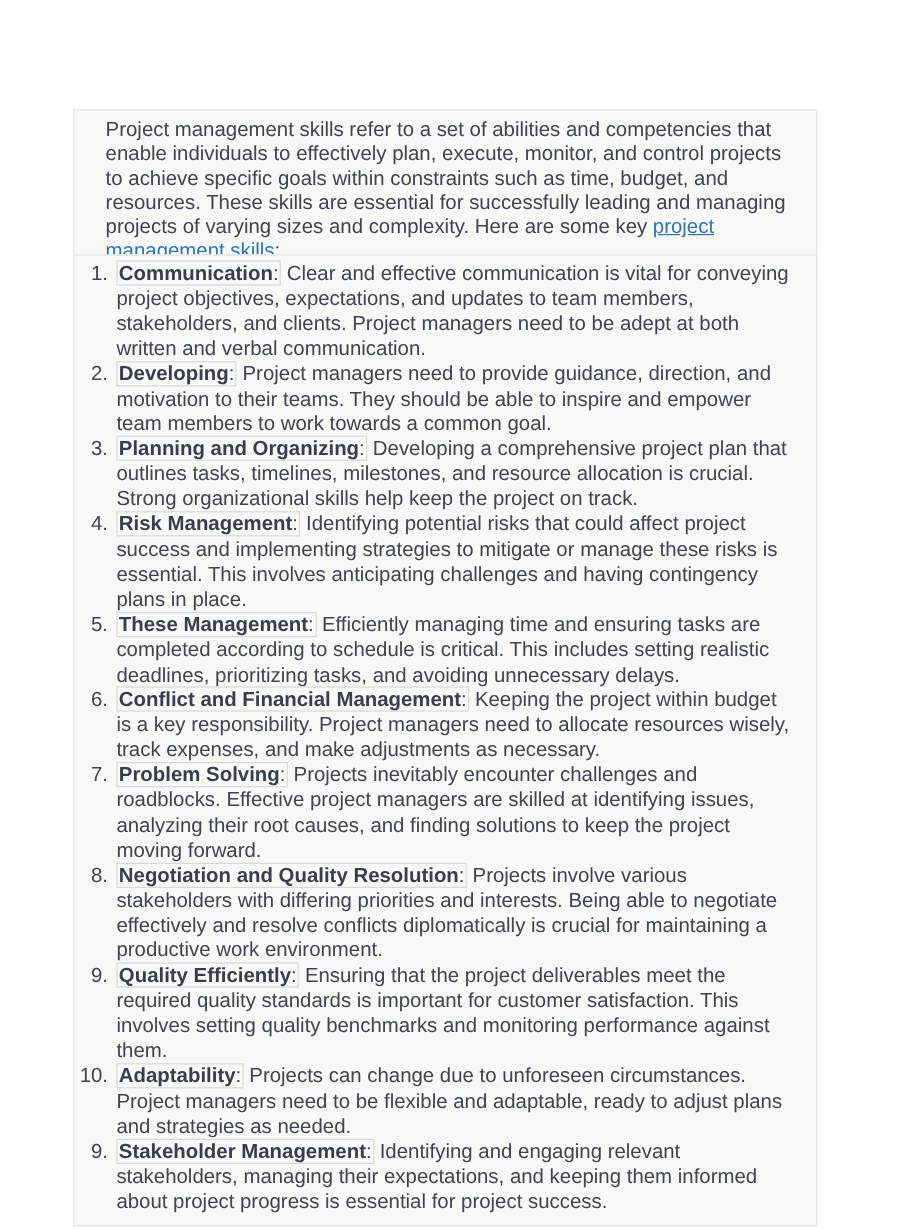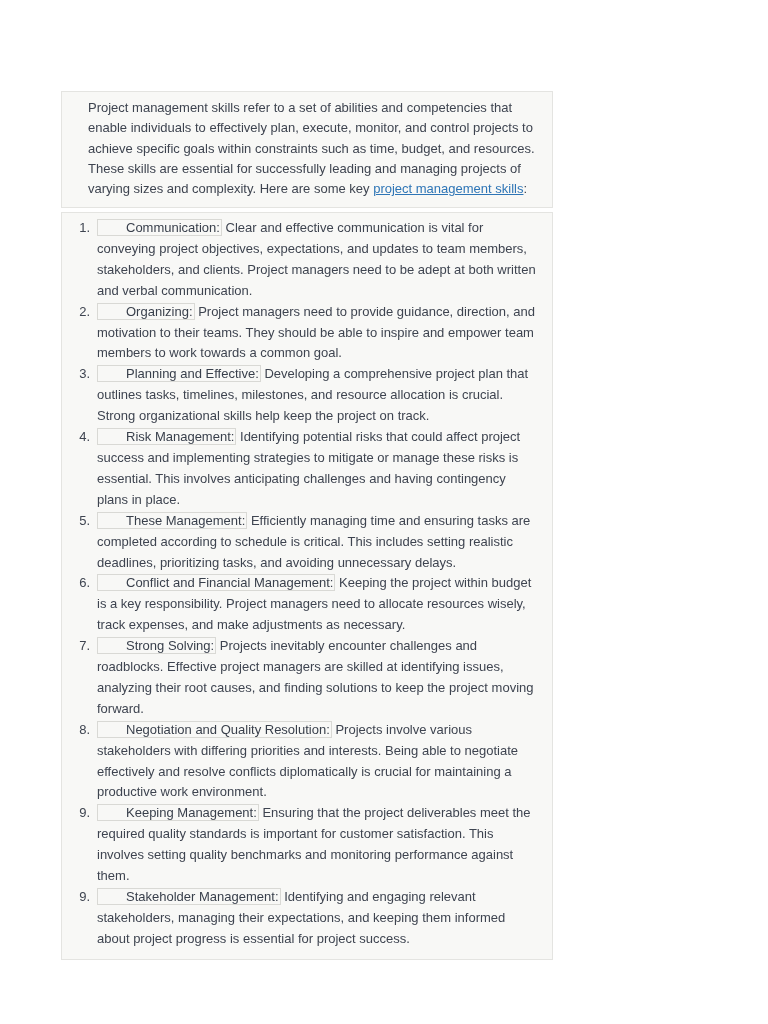--- a/index.html
+++ b/index.html
@@ -12,25 +12,25 @@
   .page {
     position: relative;
     width: 768px;
     height: 1024px;
     background: #ffffff;
     overflow: hidden;
   }
   .doc-box {
     position: absolute;
     left: 61px;
-    width: 492px;
+    width: 620px;
     background: #f8f8f6;
     border: 1px solid #e4e4e1;
     color: #3e4450;
-    font-size: 13px;
+    font-size: 17px;
   }
   .intro-box {
     top: 91px;
     min-height: 100px;
     padding: 6px 14px 8px 26px;
     line-height: 20.3px;
   }
   .list-box {
     top: 212px;
     min-height: 671px;
@@ -51,23 +51,22 @@
     text-align: right;
     margin-right: 7px;
     white-space: nowrap;
   }
   .content { flex: 1; }
   .term-box {
     border: 1px solid #d9d9d5;
     padding: 0 1px;
   }
   .term {
-    font-weight: normal;
+    font-weight: bold;
     color: #383f4b;
-    margin-left: 27px;
   }
   .colon { color: #3e4450; }
   a.doc-link {
     color: #2e75b6;
     text-decoration: underline;
     cursor: pointer;
   }
 </style>
 </head>
 <body>
@@ -85,29 +84,29 @@
         <span class="num">1.</span>
         <div class="content">
           <span class="term-box"><span class="term">Communication</span><span class="colon">:</span></span>
           <span class="desc">Clear and effective communication is vital for conveying project objectives, expectations, and updates to team members, stakeholders, and clients. Project managers need to be adept at both written and verbal communication.</span>
         </div>
       </li>
 
       <li class="skill-item">
         <span class="num">2.</span>
         <div class="content">
-          <span class="term-box"><span class="term">Organizing</span><span class="colon">:</span></span>
+          <span class="term-box"><span class="term">Developing</span><span class="colon">:</span></span>
           <span class="desc">Project managers need to provide guidance, direction, and motivation to their teams. They should be able to inspire and empower team members to work towards a common goal.</span>
         </div>
       </li>
 
       <li class="skill-item">
         <span class="num">3.</span>
         <div class="content">
-          <span class="term-box"><span class="term">Planning and Effective</span><span class="colon">:</span></span>
+          <span class="term-box"><span class="term">Planning and Organizing</span><span class="colon">:</span></span>
           <span class="desc">Developing a comprehensive project plan that outlines tasks, timelines, milestones, and resource allocation is crucial. Strong organizational skills help keep the project on track.</span>
         </div>
       </li>
 
       <li class="skill-item">
         <span class="num">4.</span>
         <div class="content">
           <span class="term-box"><span class="term">Risk Management</span><span class="colon">:</span></span>
           <span class="desc">Identifying potential risks that could affect project success and implementing strategies to mitigate or manage these risks is essential. This involves anticipating challenges and having contingency plans in place.</span>
         </div>
@@ -125,41 +124,48 @@
         <span class="num">6.</span>
         <div class="content">
           <span class="term-box"><span class="term">Conflict and Financial Management</span><span class="colon">:</span></span>
           <span class="desc">Keeping the project within budget is a key responsibility. Project managers need to allocate resources wisely, track expenses, and make adjustments as necessary.</span>
         </div>
       </li>
 
       <li class="skill-item">
         <span class="num">7.</span>
         <div class="content">
-          <span class="term-box"><span class="term">Strong Solving</span><span class="colon">:</span></span>
+          <span class="term-box"><span class="term">Problem Solving</span><span class="colon">:</span></span>
           <span class="desc">Projects inevitably encounter challenges and roadblocks. Effective project managers are skilled at identifying issues, analyzing their root causes, and finding solutions to keep the project moving forward.</span>
         </div>
       </li>
 
       <li class="skill-item">
         <span class="num">8.</span>
         <div class="content">
           <span class="term-box"><span class="term">Negotiation and Quality Resolution</span><span class="colon">:</span></span>
           <span class="desc">Projects involve various stakeholders with differing priorities and interests. Being able to negotiate effectively and resolve conflicts diplomatically is crucial for maintaining a productive work environment.</span>
         </div>
       </li>
 
       <li class="skill-item">
         <span class="num">9.</span>
         <div class="content">
-          <span class="term-box"><span class="term">Keeping Management</span><span class="colon">:</span></span>
+          <span class="term-box"><span class="term">Quality Efficiently</span><span class="colon">:</span></span>
           <span class="desc">Ensuring that the project deliverables meet the required quality standards is important for customer satisfaction. This involves setting quality benchmarks and monitoring performance against them.</span>
         </div>
       </li>
 
+      <li class="skill-item">
+        <span class="num">10.</span>
+        <div class="content">
+          <span class="term-box"><span class="term">Adaptability</span><span class="colon">:</span></span>
+          <span class="desc">Projects can change due to unforeseen circumstances. Project managers need to be flexible and adaptable, ready to adjust plans and strategies as needed.</span>
+        </div>
+      </li>
 
       <li class="skill-item">
         <span class="num">9.</span>
         <div class="content">
           <span class="term-box"><span class="term">Stakeholder Management</span><span class="colon">:</span></span>
           <span class="desc">Identifying and engaging relevant stakeholders, managing their expectations, and keeping them informed about project progress is essential for project success.</span>
         </div>
       </li>
 
     </ol>

